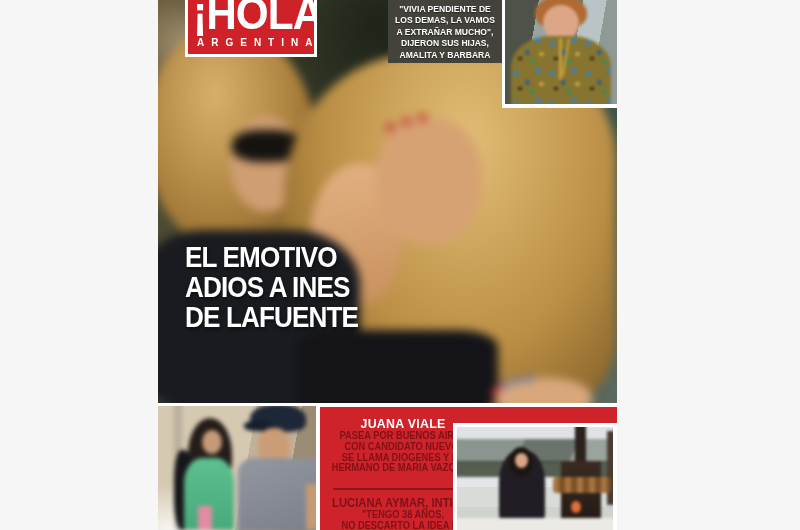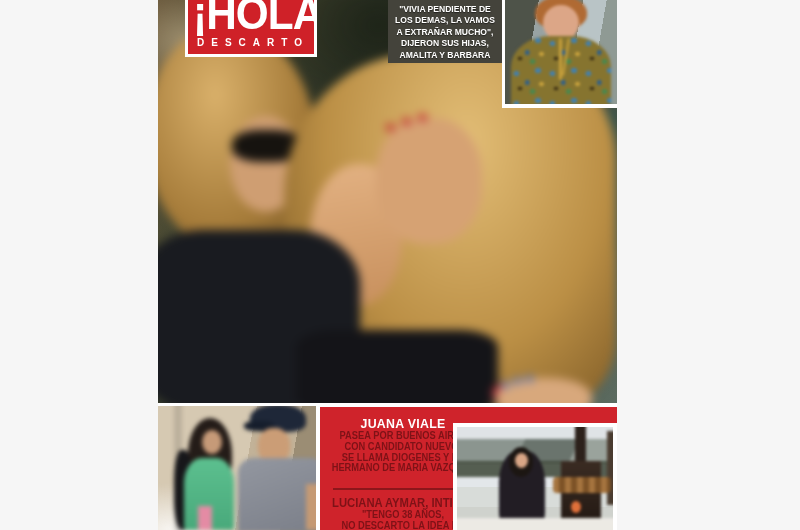--- a/index.html
+++ b/index.html
@@ -150,41 +150,46 @@
         <div class="m-nails-right"></div>
         <div class="m-hand-blue"></div>
         <div class="m-nail-blue" style="left:352px;top:390px;"></div>
         <div class="m-nail-blue" style="left:364px;top:386px;"></div>
         <div class="m-nail-blue" style="left:376px;top:384px;"></div>
       </div>
     </div>
 
     <div class="logo-box">
       <div class="logo-title">¡HOLA!</div>
-      <div class="logo-sub">DESCARTO</div>
+      <div class="logo-sub">ARGENTINA</div>
     </div>
 
     <div class="quote-box">
       <div>"VIVIA PENDIENTE DE</div>
       <div>LOS DEMAS, LA VAMOS</div>
       <div>A EXTRAÑAR MUCHO",</div>
       <div>DIJERON SUS HIJAS,</div>
       <div>AMALITA Y BARBARA</div>
     </div>
 
     <div class="tr-photo">
       <div class="tr-art">
         <div class="tr-hair"></div>
         <div class="tr-face"></div>
         <div class="tr-torso"></div>
         <div class="tr-necklace"></div>
         <div class="tr-necklace2"></div>
       </div>
     </div>
 
+    <div class="headline">
+      <div>EL EMOTIVO</div>
+      <div>ADIOS A INES</div>
+      <div>DE LAFUENTE</div>
+    </div>
 
 
     <div class="bl-photo">
       <div class="bl-art">
         <div class="bl-light"></div>
         <div class="bl-column"></div>
         <div class="bl-w-hair"></div>
         <div class="bl-w-face"></div>
         <div class="bl-w-jacket"></div>
         <div class="bl-w-top"></div>

